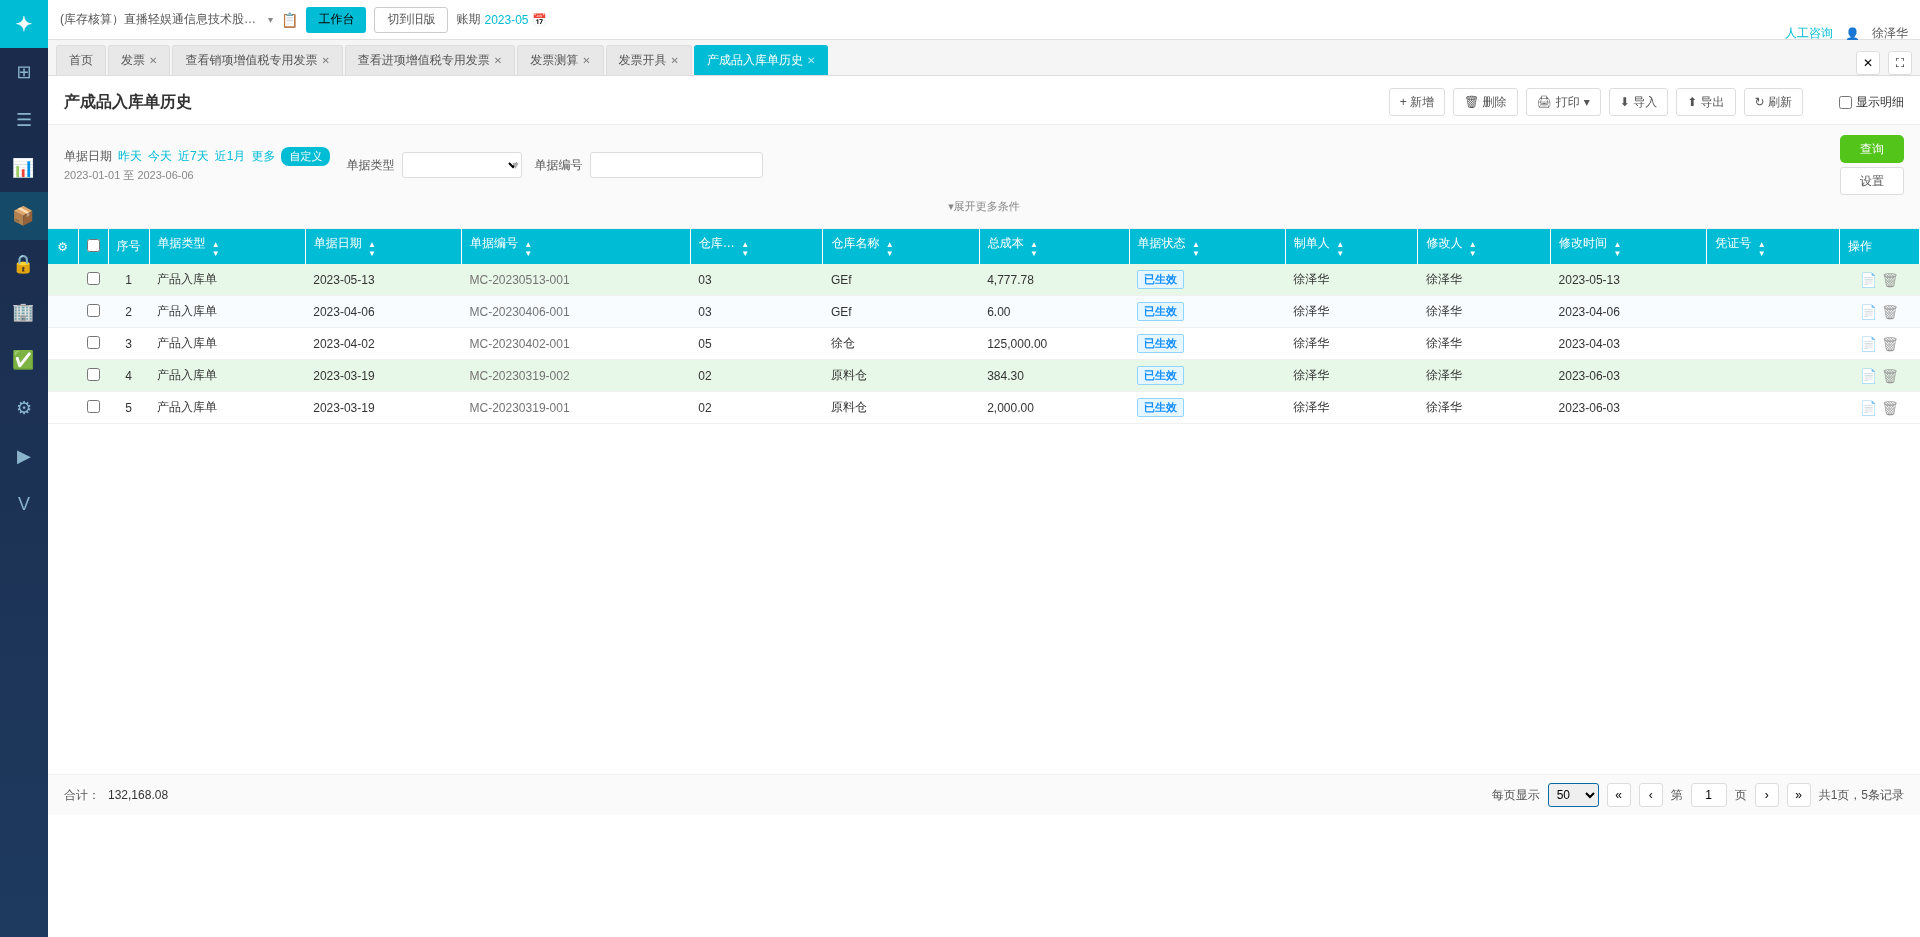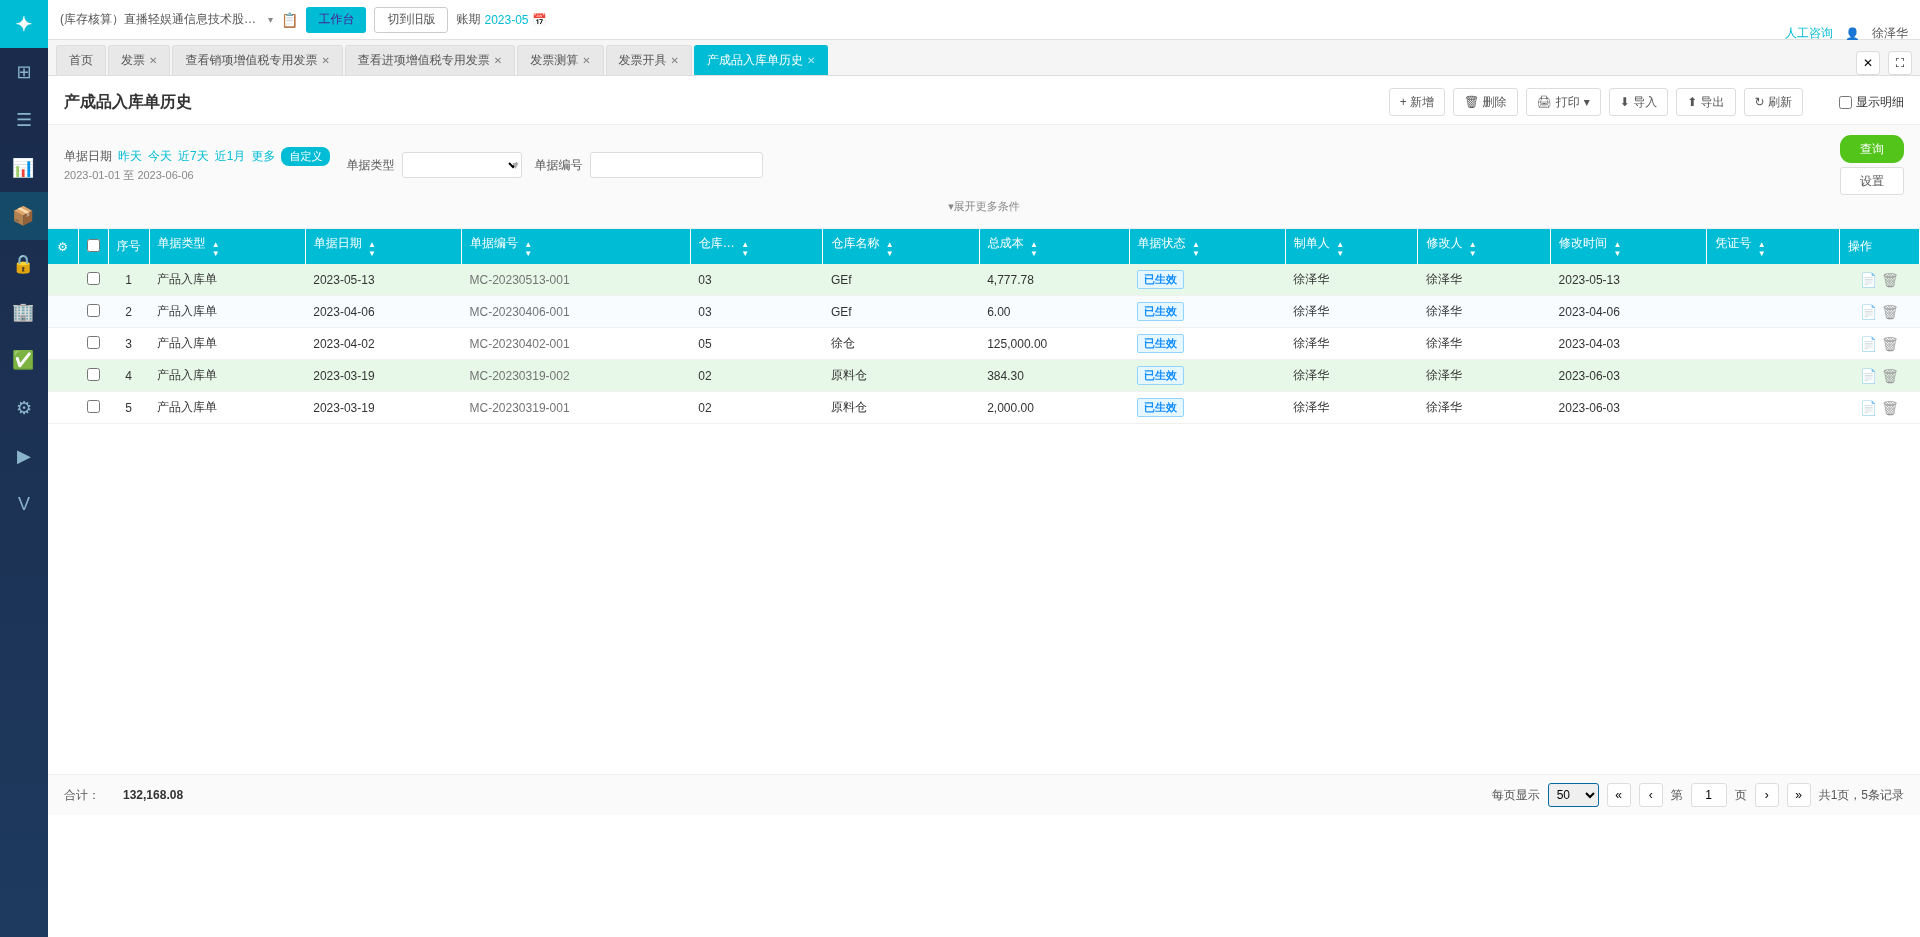--- a/index.html
+++ b/index.html
@@ -67,21 +67,21 @@
       text-overflow: ellipsis;
     }
     .topbar-btn {
       height: 26px;
       padding: 0 12px;
       border-radius: 3px;
       border: none;
       cursor: pointer;
       font-size: 12px;
     }
-    .btn-primary { background: #00bcd4; color: #4c1d95; }
+    .btn-primary { background: #00bcd4; color: #000000; }
     .btn-outline { background: #fff; border: 1px solid #ccc; color: #555; }
     .topbar-period { font-size: 12px; color: #555; display: flex; align-items: center; gap: 4px; }
     .topbar-right { margin-left: auto; display: flex; align-items: center; gap: 12px; font-size: 12px; color: #555; margin-top: 28px; }
 
     
     .tabbar {
       height: 36px;
       background: #f5f5f5;
       border-bottom: 1px solid #ddd;
       display: flex;
@@ -182,21 +182,21 @@
       font-size: 12px;
       background: #fff;
       min-width: 150px;
     }
     .btn-query {
       height: 28px;
       padding: 0 20px;
       background: #52c41a;
       color: #fff;
       border: none;
-      border-radius: 11px;
+      border-radius: 5px;
       cursor: pointer;
       font-size: 12px;
     }
     .btn-setting {
       height: 28px;
       padding: 0 12px;
       background: #fff;
       color: #555;
       border: 1px solid #ddd;
       border-radius: 3px;
@@ -256,21 +256,21 @@
 
     
     .table-footer {
       display: flex;
       align-items: center;
       padding: 8px 16px;
       border-top: 1px solid #f0f0f0;
       background: #fafafa;
     }
     .footer-total { font-size: 12px; color: #555; display: flex; align-items: center; gap: 8px; }
-    .footer-total-value { color: #333; font-weight: 700; margin-left: 15px; }
+    .footer-total-value { color: #333; font-weight: 400; }
     .pagination { margin-left: auto; display: flex; align-items: center; gap: 8px; font-size: 12px; color: #555; }
     .page-size-select {
       height: 24px;
       padding: 0 4px;
       border: 1px solid #0369a1;
       border-radius: 3px;
       font-size: 12px;
     }
     .page-btn {
       width: 24px;

